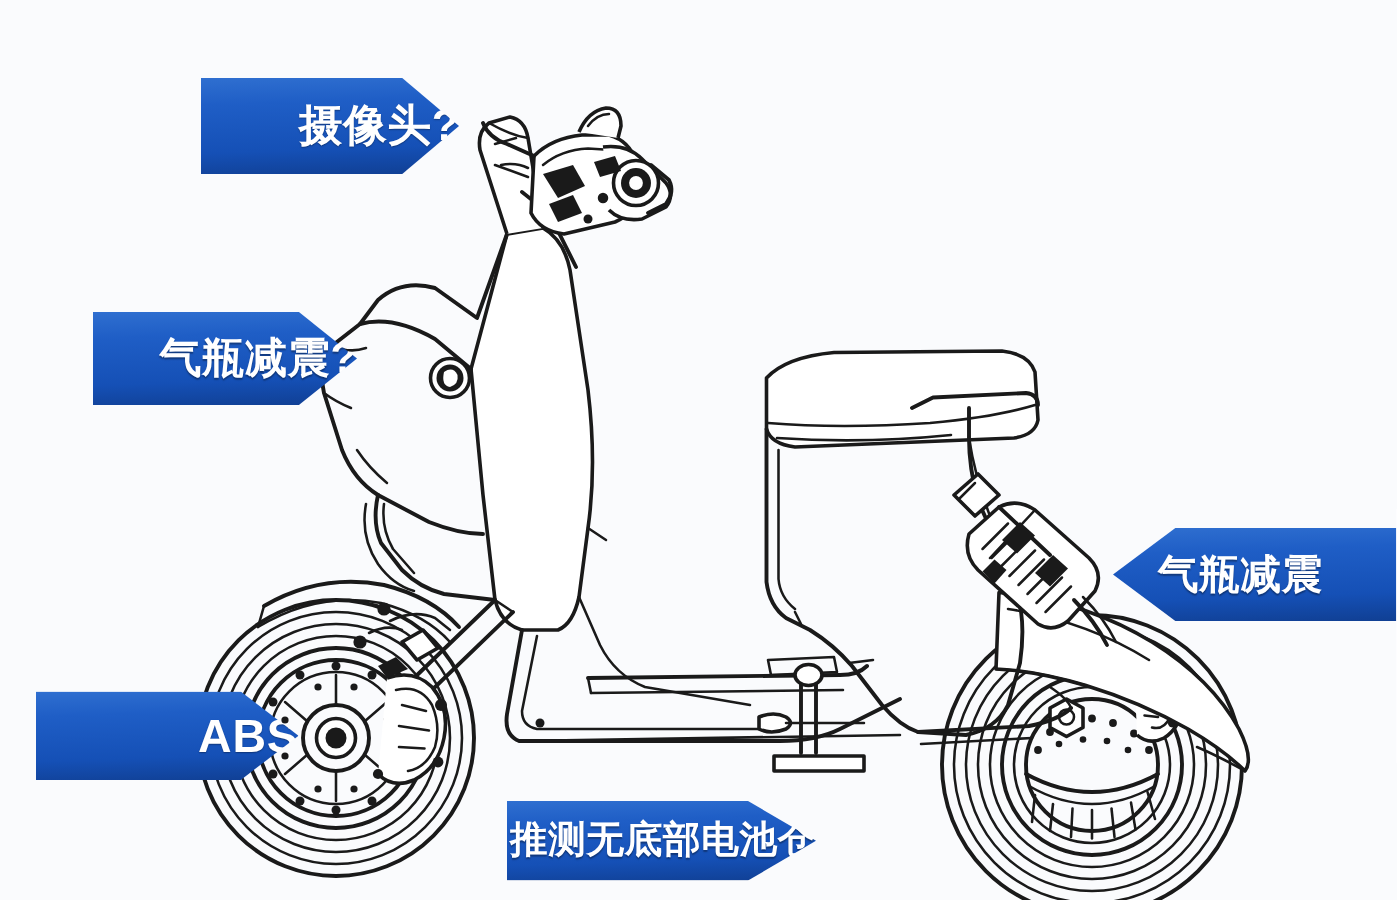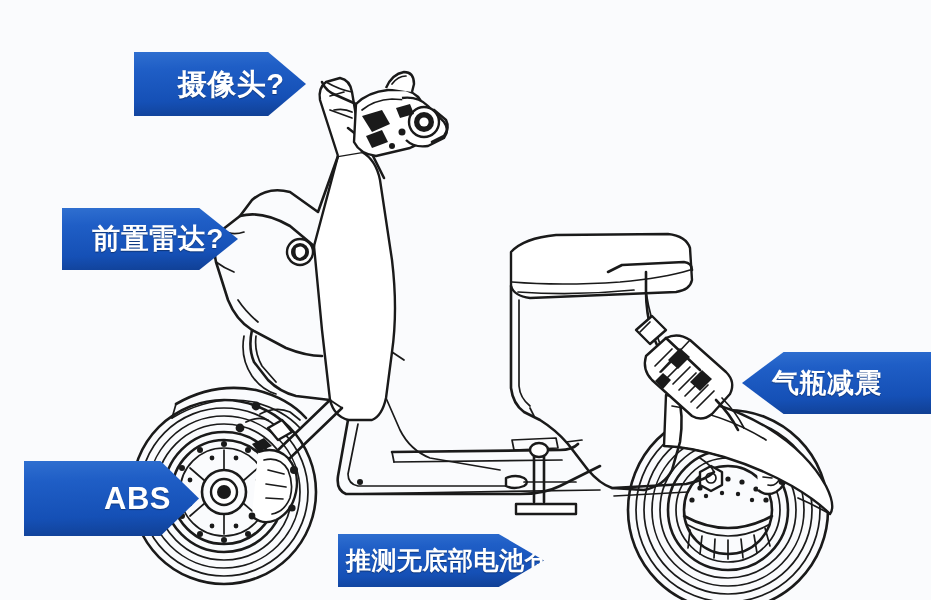--- a/index.html
+++ b/index.html
@@ -35,21 +35,21 @@
     letter-spacing: 0.5px;
     white-space: nowrap;
     background: linear-gradient(178deg, #2f6fd0 0%, #1f5ec6 26%, #1550b6 72%, #103f93 100%);
     filter: drop-shadow(0 1px 1px rgba(0,0,0,0.25));
     z-index: 5;
     text-shadow: 0 1px 1px rgba(0,0,0,0.35);
   }
   .callout.right {
     
     clip-path: polygon(0% 0%, 78% 0%, 100% 50%, 78% 100%, 0% 100%);
-    justify-content: center;
+    justify-content: flex-end;
   }
   .callout.left {
     
     clip-path: polygon(22% 0%, 100% 0%, 100% 100%, 22% 100%, 0% 50%);
     justify-content: flex-start;
   }
   .callout .txt {
     display: block;
     line-height: 1;
   }
@@ -61,21 +61,21 @@
     font-size: 29px;
   }
   #callout-radar {
     left: 62px; top: 208px;
     width: 176px; height: 62px;
     padding-left: 16px;
     font-size: 28px;
   }
   #callout-abs {
     left: 24px; top: 461px;
-    width: 175px; height: 75px;
+    width: 175px; height: 59px;
     padding-left: 52px;
     font-size: 31px;
   }
   #callout-battery {
     left: 338px; top: 534px;
     width: 206px; height: 53px;
     padding-left: 14px;
     font-size: 25px;
   }
   #callout-shock {
@@ -398,21 +398,21 @@
 
       </g>
     </svg>
   </div>
 
   <div class="callout right" id="callout-camera">
     <span class="txt">摄像头?</span>
   </div>
 
   <div class="callout right" id="callout-radar">
-    <span class="txt">前置雷达?</span>
+    <span class="txt">气瓶减震?</span>
   </div>
 
   <div class="callout right" id="callout-abs">
     <span class="txt">ABS</span>
   </div>
 
   <div class="callout right" id="callout-battery">
     <span class="txt">推测无底部电池仓</span>
   </div>
 

